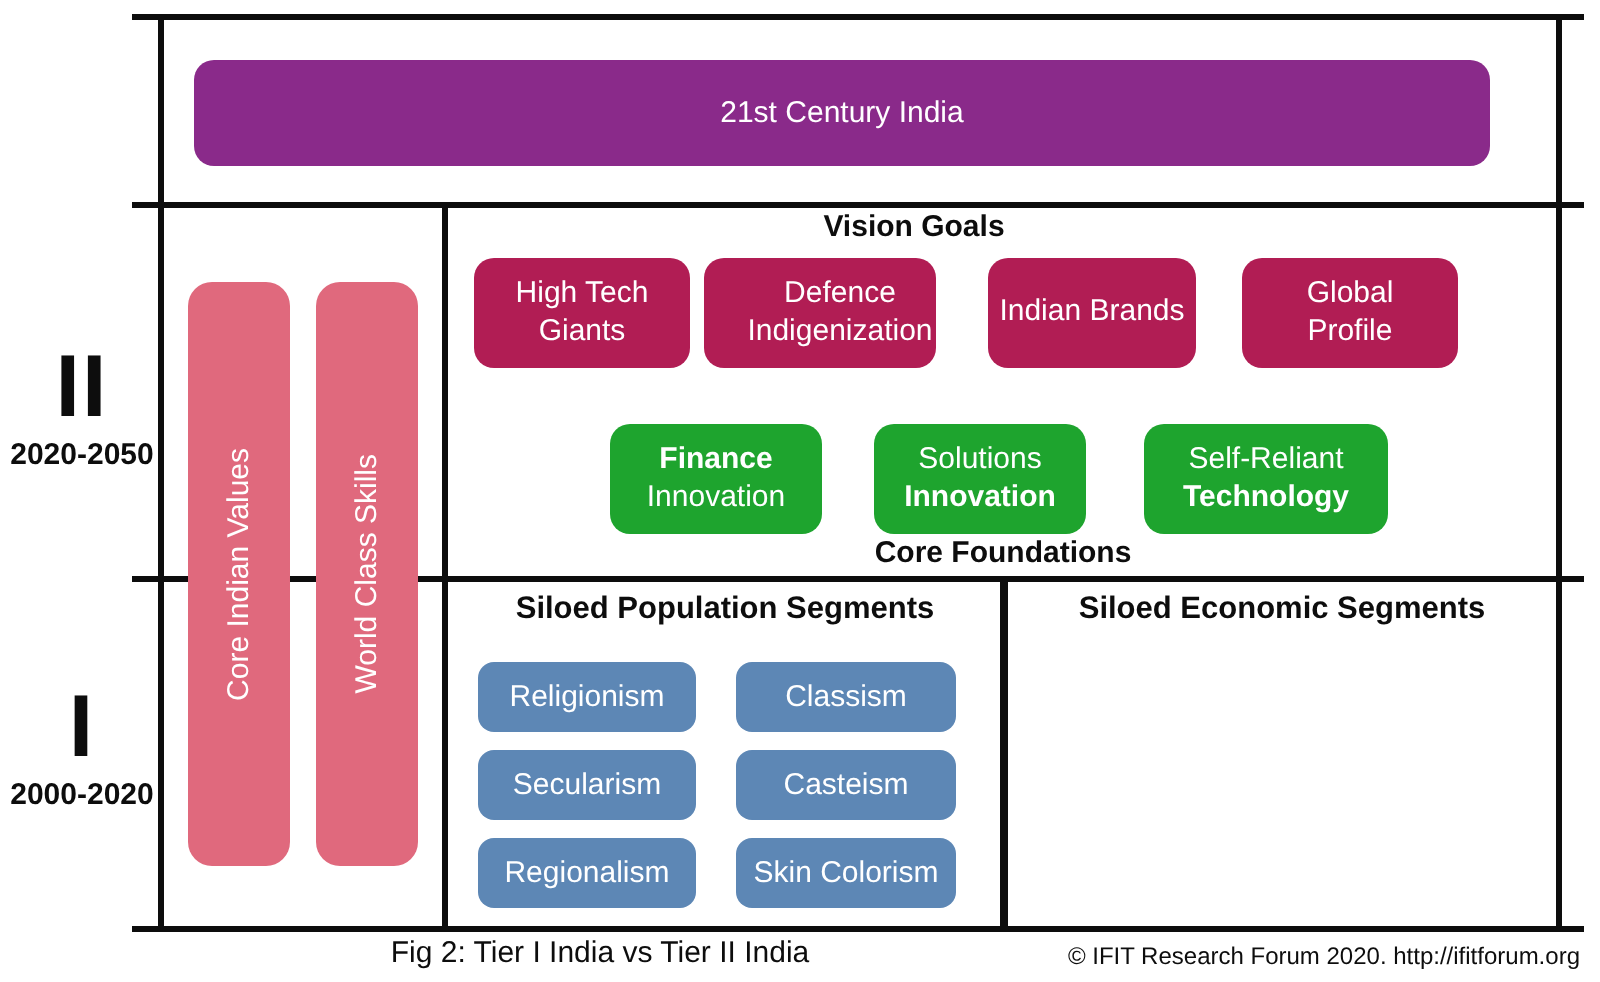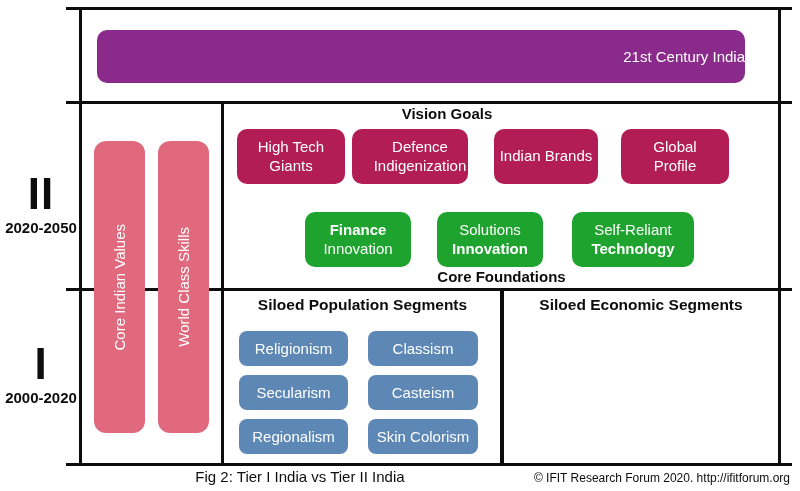--- a/index.html
+++ b/index.html
@@ -26,21 +26,21 @@
   .line{position:absolute;background:var(--ink);}
   
   .hline{left:66px;width:726px;height:3px;}
   .vline{width:3px;}
 
   .banner{
     position:absolute;
     left:97px;top:30px;width:648px;height:53px;
     background:var(--purple);
     border-radius:10px;
-    display:flex;align-items:center;justify-content:flex-end;
+    display:flex;align-items:center;justify-content:center;
     color:#fff;font-size:15px;
   }
 
   .tier{
     position:absolute;left:2px;width:78px;
     text-align:center;color:var(--ink);
   }
   .tier .numeral{
     display:block;font-size:44px;font-weight:bold;line-height:1;
     letter-spacing:1px;
@@ -61,21 +61,21 @@
   .pillar span{
     writing-mode:vertical-rl;
     transform:rotate(180deg);
     color:#fff;font-size:15px;white-space:nowrap;
   }
 
   .section-heading{
     position:absolute;text-align:center;
     font-weight:bold;font-size:15px;color:var(--ink);
   }
-  .vision-heading{left:225px;top:105px;width:444px;}
+  .vision-heading{left:235px;top:105px;width:444px;}
   .foundations-heading{left:225px;top:268px;width:553px;}
   .population-heading{left:225px;top:296px;width:275px;font-size:15.5px;}
   .economic-heading{left:504px;top:296px;width:274px;font-size:15.5px;}
 
   .goal{
     position:absolute;top:129px;height:55px;
     background:var(--crimson);border-radius:10px;
     display:flex;align-items:center;justify-content:center;
     color:#fff;font-size:15px;text-align:center;line-height:1.25;
     white-space:pre-line;

